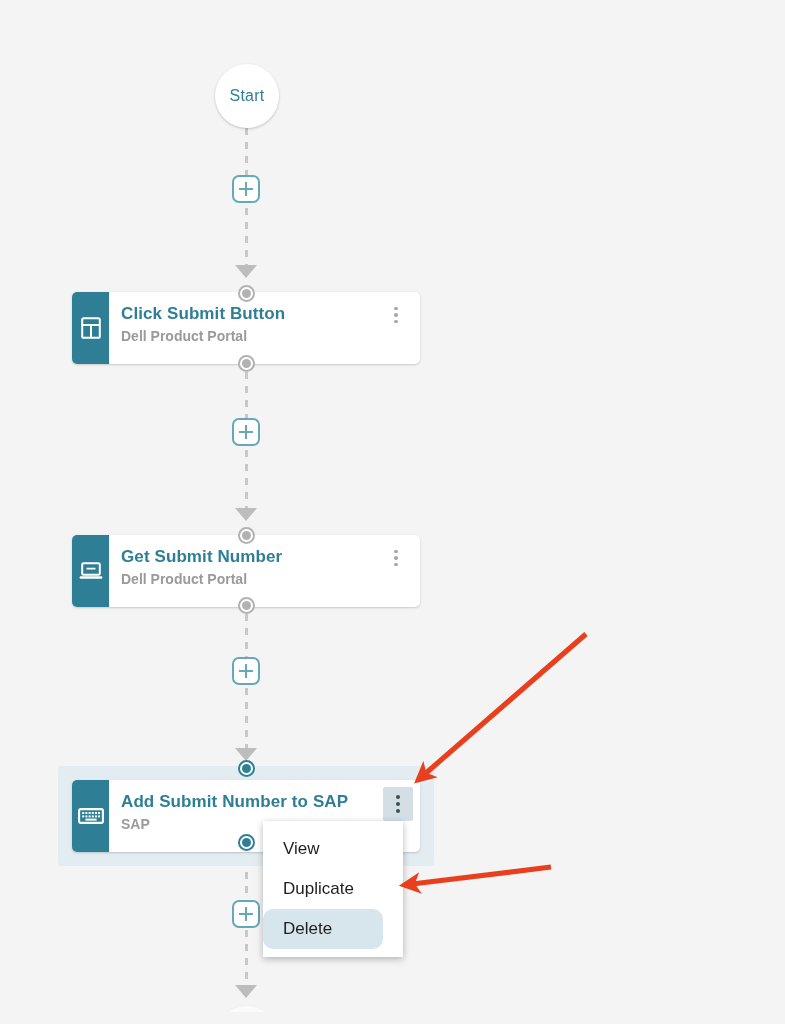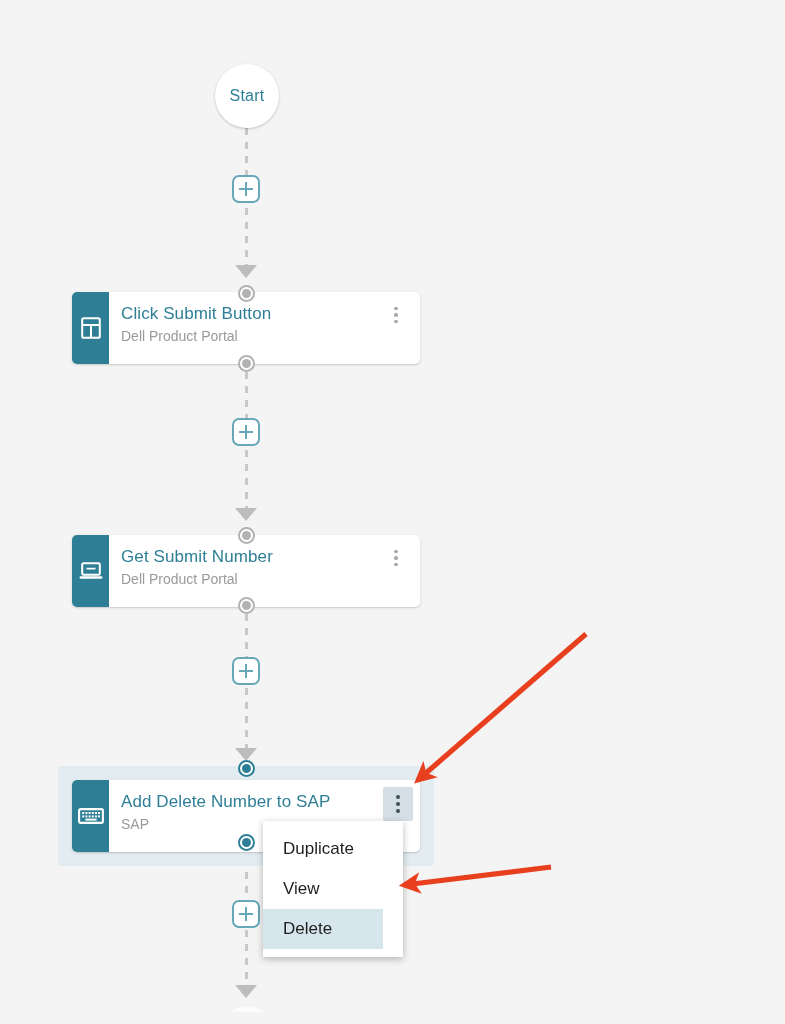--- a/index.html
+++ b/index.html
@@ -154,20 +154,21 @@
     min-width: 37px;
     background: #2e7f96;
     display: flex;
     align-items: center;
     justify-content: center;
   }
   .card-body {
     flex: 1;
     padding: 11px 0 0 12px;
     position: relative;
+    font-weight: bold;
   }
   .card-title {
     color: #2e7f96;
     font-size: 17px;
     line-height: 21px;
     letter-spacing: .1px;
   }
   .card-sub {
     color: #9a9a9a;
     font-size: 14px;
@@ -222,20 +223,21 @@
   .menu-item {
     font-size: 17px;
     color: #1f1f1f;
     padding: 9px 0 9px 20px;
     cursor: pointer;
     line-height: 22px;
   }
   .menu-item.highlight {
     background: #d7e6ec;
     margin-right: 20px;
+    border-radius: 10px;
   }
 
   
   .annotations {
     position: absolute;
     left: 0;
     top: 0;
     width: 785px;
     height: 1024px;
     pointer-events: none;
@@ -353,38 +355,38 @@
             <rect x="7.4" y="8.4" width="2" height="2" fill="#ffffff"></rect>
             <rect x="10.6" y="8.4" width="2" height="2" fill="#ffffff"></rect>
             <rect x="13.8" y="8.4" width="2" height="2" fill="#ffffff"></rect>
             <rect x="17" y="8.4" width="2" height="2" fill="#ffffff"></rect>
             <rect x="20" y="8.4" width="2" height="2" fill="#ffffff"></rect>
             <rect x="7.4" y="11.6" width="11.2" height="2" fill="#ffffff"></rect>
           </svg>
         </span>
       </div>
       <div class="card-body">
-        <div class="card-title">Add Delete Number to SAP</div>
+        <div class="card-title">Add Submit Number to SAP</div>
         <div class="card-sub">SAP</div>
         <div class="kebab active">
           <span></span>
           <span></span>
           <span></span>
         </div>
       </div>
     </div>
   </div>
   <div class="dot active" style="top:760px;"></div>
   <div class="dot active" style="top:834px;"></div>
 
   <div class="end-node"></div>
 
   <div class="context-menu">
+    <div class="menu-item">View</div>
     <div class="menu-item">Duplicate</div>
-    <div class="menu-item">View</div>
     <div class="menu-item highlight">Delete</div>
   </div>
 
   <svg class="annotations" viewBox="0 0 785 1024">
     <defs>
       <marker id="redhead" markerWidth="4.2" markerHeight="4.2" refX="3.2" refY="2.1" orient="auto">
         <path d="M0,0 L4.2,2.1 L0,4.2 L1.1,2.1 Z" fill="#e8401f"></path>
       </marker>
     </defs>
     <line x1="586" y1="634" x2="418" y2="780" stroke="#e8401f" stroke-width="5.2" marker-end="url(#redhead)"></line>

